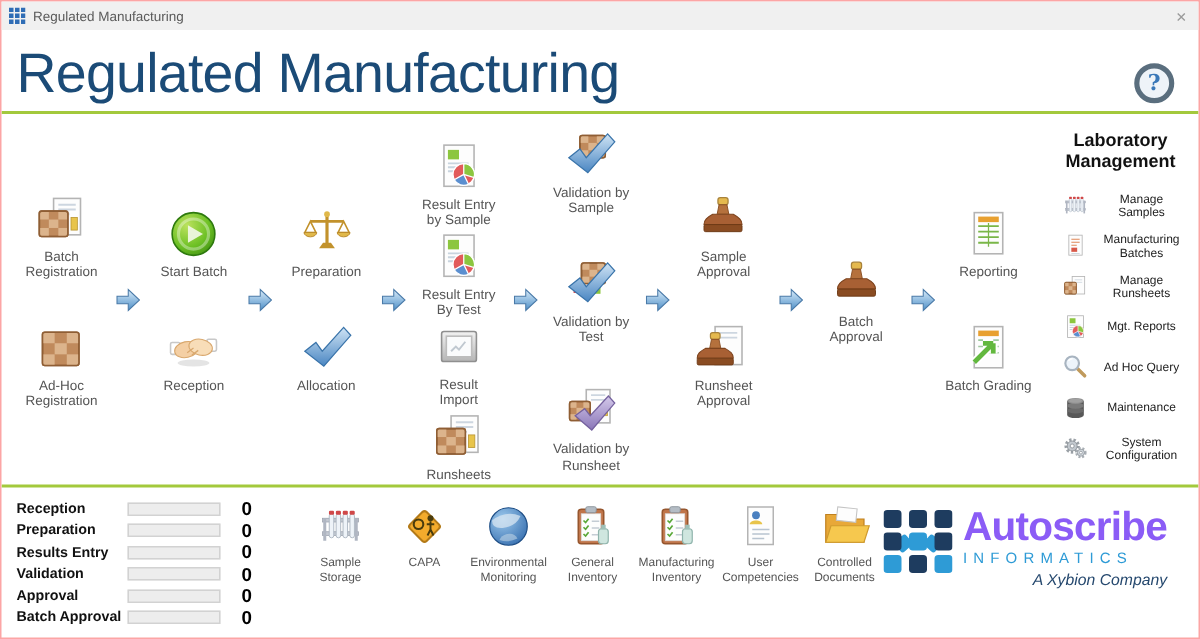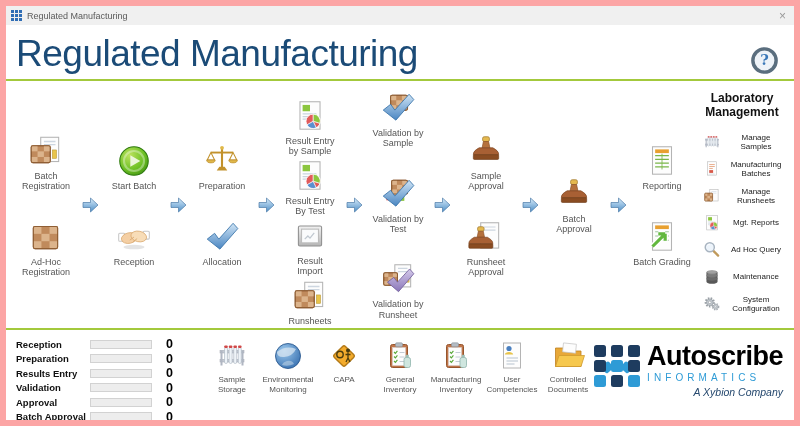--- a/index.html
+++ b/index.html
@@ -1,17 +1,17 @@
 <!DOCTYPE html>
 <html><head>
 <meta charset="utf-8">
 <style>
   * { margin:0; padding:0; box-sizing:border-box; }
   html,body { width:800px; height:426px; font-family:"Liberation Sans",sans-serif; background:#fff; }
-  .window { width:800px; height:426px; border:6px solid #fca5a5; background:#fff; position:relative; overflow:hidden; }
+  .window { width:800px; height:426px; border:1px solid #fca5a5; background:#fff; position:relative; overflow:hidden; }
 
   .titlebar { height:19px; background:#f0f0f0; display:flex; align-items:center; padding:0 5px; }
   .tb-icon { width:11px; height:11px; display:inline-flex; }
   .tb-title { font-size:9px; color:#5a5a5a; margin-left:5px; }
   .tb-close { margin-left:auto; color:#9a9a9a; font-size:12px; line-height:1; padding:0 3px; cursor:default; }
 
   .header { position:relative; height:56px; border-bottom:2px solid #a3c93c; }
   .page-title { position:absolute; left:10px; top:8px; font-size:37px; font-weight:400; color:#1b4b77; letter-spacing:-0.5px; white-space:nowrap; }
   .help-btn { position:absolute; right:14px; top:20px; width:31px; height:31px; background:none; border:none; padding:0; }
 
@@ -37,21 +37,21 @@
   .stat-bar { width:62px; height:9px; background:#ededed; border:1px solid #d2d2d2; }
   .stat-fill { height:100%; background:#2ba52b; }
   .stat-value { margin-left:14px; font-size:12.5px; font-weight:bold; color:#000; }
 
   .bottom-icons { flex:1 1 auto; display:flex; justify-content:center; align-items:flex-start; gap:4px; padding-top:8px; }
   .bi-item { width:52px; display:flex; flex-direction:column; align-items:center; text-align:center; }
   .bi-label { font-size:8px; color:#555; line-height:1.2; white-space:pre-line; margin-top:1px; }
 
   .logo { width:212px; flex:0 0 auto; display:flex; align-items:flex-start; gap:7px; padding:13px 10px 0 0; }
   .logo-text { display:flex; flex-direction:column; }
-  .logo-name { font-size:27px; font-weight:bold; color:#000000; letter-spacing:-0.5px; line-height:1; }
+  .logo-name { font-size:27px; font-weight:bold; color:#8b5cf6; letter-spacing:-0.5px; line-height:1; }
   .logo-sub { font-size:10px; color:#2e9bd6; letter-spacing:4.1px; margin-top:2px; }
   .logo-tagline { font-size:10.5px; font-style:italic; color:#25486e; text-align:right; margin-top:3px; }
 
   svg { display:block; }
 </style>
 </head>
 <body>
 
 <svg width="0" height="0" style="position:absolute">
   <defs>
@@ -577,38 +577,38 @@
               <rect x="24.299999999999997" y="9.5" width="3" height="16" rx="1.4" fill="#eef3f8" stroke="#aab4c0" stroke-width=".6"></rect>
               <rect x="24.1" y="7.5" width="3.4" height="2.6" rx=".8" fill="#d04848"></rect>
             </svg>
           </span>
           <div class="bi-label">Sample
 Storage</div>
         </div>
         <div class="bi-item">
           <span>
             <svg width="36" height="36" viewBox="0 0 36 36" xmlns="http://www.w3.org/2000/svg">
+              <rect x="10.2" y="10.2" width="15.6" height="15.6" rx="2" transform="rotate(45 18 18)" fill="#f3ab2c" stroke="#b37a18" stroke-width="1.4"></rect>
+              <circle cx="14" cy="16.5" r="3.2" fill="none" stroke="#4a3c0e" stroke-width="1.4"></circle>
+              <circle cx="22" cy="12.5" r="2" fill="#4a3c0e"></circle>
+              <path d="M22 14.5 v5.5 M19.5 16.5 h5 M22 20 l-2 4 M22 20 l2 4" stroke="#4a3c0e" stroke-width="1.3" fill="none"></path>
+            </svg>
+          </span>
+          <div class="bi-label">CAPA</div>
+        </div>
+        <div class="bi-item">
+          <span>
+            <svg width="36" height="36" viewBox="0 0 36 36" xmlns="http://www.w3.org/2000/svg">
               <circle cx="18" cy="18" r="12.5" fill="url(#gBlue)" stroke="#1e4e86" stroke-width=".8"></circle>
               <path d="M7 14 q9-7 19-3 q-3 7-12 8 q-7 .5-7-5z" fill="#d8e6f2" opacity=".75"></path>
               <path d="M12 27 q6 2 12-1 q-2-4-7-3 q-4 1-5 4z" fill="#bcd2e4" opacity=".6"></path>
             </svg>
           </span>
           <div class="bi-label">Environmental
 Monitoring</div>
-        </div>
-        <div class="bi-item">
-          <span>
-            <svg width="36" height="36" viewBox="0 0 36 36" xmlns="http://www.w3.org/2000/svg">
-              <rect x="10.2" y="10.2" width="15.6" height="15.6" rx="2" transform="rotate(45 18 18)" fill="#f3ab2c" stroke="#b37a18" stroke-width="1.4"></rect>
-              <circle cx="14" cy="16.5" r="3.2" fill="none" stroke="#4a3c0e" stroke-width="1.4"></circle>
-              <circle cx="22" cy="12.5" r="2" fill="#4a3c0e"></circle>
-              <path d="M22 14.5 v5.5 M19.5 16.5 h5 M22 20 l-2 4 M22 20 l2 4" stroke="#4a3c0e" stroke-width="1.3" fill="none"></path>
-            </svg>
-          </span>
-          <div class="bi-label">CAPA</div>
         </div>
         <div class="bi-item">
           <span>
             <svg width="36" height="36" viewBox="0 0 36 36" xmlns="http://www.w3.org/2000/svg">
               <rect x="8.5" y="6.5" width="17" height="23" rx="2" fill="#c0754a" stroke="#96562e"></rect>
               <rect x="10.5" y="9.5" width="13" height="18" fill="#fdfdfd" stroke="#d8d8d8" stroke-width=".5"></rect>
               <rect x="13.5" y="4.8" width="7" height="4" rx="1.2" fill="#b4bcc4" stroke="#8a929a" stroke-width=".6"></rect>
               <path d="M12 14 l1.4 1.4 2-2.6 M12 18.5 l1.4 1.4 2-2.6 M12 23 l1.4 1.4 2-2.6" stroke="#5aa838" stroke-width="1.1" fill="none"></path>
               <path d="M17.5 14.5h5M17.5 19h5M17.5 23.5h5" stroke="#c4ccd4" fill="none"></path>
               <rect x="22" y="19.5" width="6.5" height="10" rx="2" fill="#cfe6df" stroke="#8fb4ac" stroke-width=".8"></rect>

